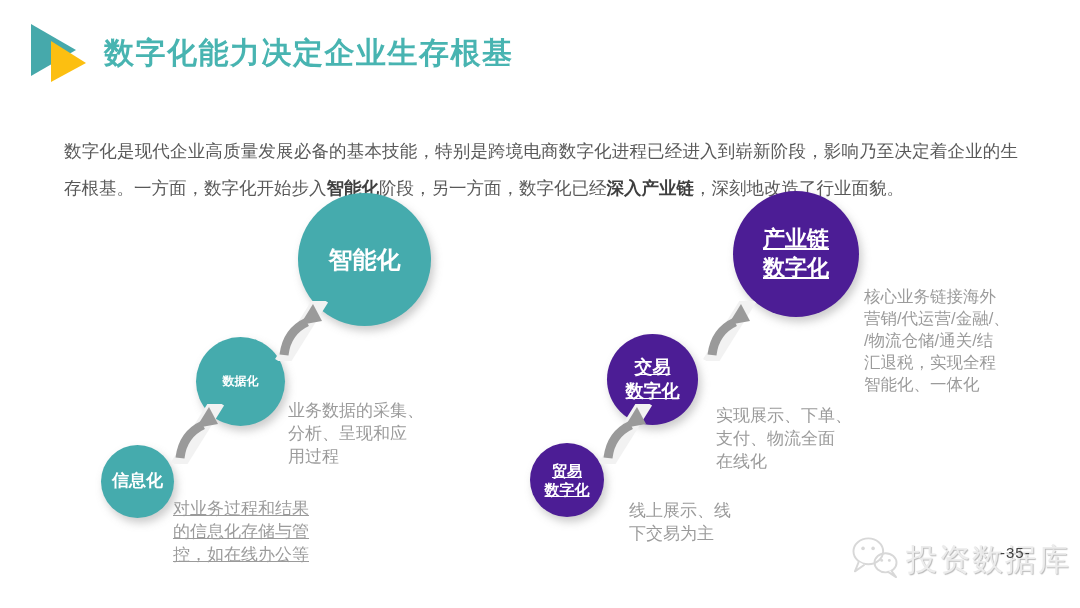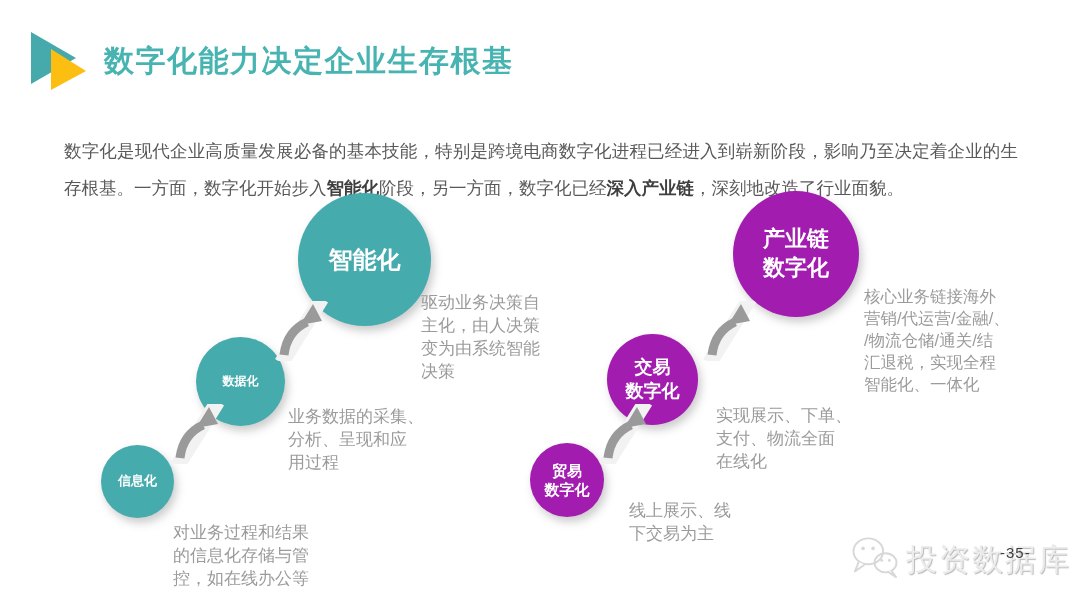--- a/index.html
+++ b/index.html
@@ -3,56 +3,56 @@
 <meta charset="utf-8">
 <style>
   html,body { margin:0; padding:0; background:#fff; }
   .slide {
     position:relative; width:1080px; height:608px; background:#ffffff;
     overflow:hidden;
     font-family:"Liberation Sans","DejaVu Sans",sans-serif;
   }
 
   
-  .title-row { position:absolute; left:30px; top:32px; display:flex; align-items:center; gap:18px; }
+  .title-row { position:absolute; left:30px; top:24px; display:flex; align-items:center; gap:18px; }
   .play-icon { width:56px; height:58px; flex:0 0 auto; }
   .title { font-size:30px; font-weight:bold; color:#48b4b1; letter-spacing:1.5px; }
 
   
   .paragraph {
     position:absolute; left:64px; top:110px; width:954px;
     font-size:17.5px; line-height:37px; color:#595959; text-align:justify;margin-top:23px;
   }
   .paragraph b { color:#3f3f3f; }
 
   
   .circle {
     position:absolute; border-radius:50%;
     display:flex; align-items:center; justify-content:center;
     text-align:center; color:#ffffff; font-weight:bold;
     white-space:pre-line; line-height:1.3;
     box-shadow:3px 5px 8px rgba(110,110,110,0.35);
   }
   .circle.teal   { background:#45abad; }
-  .circle.yellow { background:#a21caf; }
+  .circle.yellow { background:#4c1d95;text-decoration:underline; }
 
-  .c-l1 { left:101px; top:445px; width:73px;  height:73px;  font-size:13px; }
+  .c-l1 { left:101px; top:445px; width:73px;  height:73px;  font-size:17px; }
   .c-l2 { left:196px; top:337px; width:89px;  height:89px;  font-size:12px; }
   .c-l3 { left:298px; top:193px; width:133px; height:133px; font-size:24px; }
   .c-r1 { left:530px; top:443px; width:74px;  height:74px;  font-size:15px; }
   .c-r2 { left:607px; top:334px; width:91px;  height:91px;  font-size:18px; }
   .c-r3 { left:733px; top:191px; width:126px; height:126px; font-size:22px; }
 
   
   .desc {
     position:absolute; color:#9b9b9b; font-size:17px; line-height:23px;
     white-space:pre-line;
   }
-  .d-l1 { left:173px; top:521px; }
-  .d-l2 { left:288px; top:399px;margin-top:6px; }
+  .d-l1 { left:173px; top:497px;text-decoration:underline; }
+  .d-l2 { left:288px; top:399px; }
   .d-l3 { left:421px; top:291px; }
   .d-r1 { left:601px; top:499px;margin-left:28px; }
   .d-r2 { left:716px; top:404px; }
   .d-r3 { left:864px; top:285px; font-size:16.5px; line-height:22px; }
 
   
   .arrow { position:absolute; width:58px; height:60px; }
   .a-l1 { left:169px; top:404px; }
   .a-l2 { left:273px; top:301px; }
   .a-r1 { left:597px; top:404px; }
@@ -89,24 +89,20 @@
   <div class="circle teal c-l1">信息化</div>
   <div class="circle teal c-l2">数据化</div>
   <div class="circle teal c-l3">智能化</div>
 
   <div class="desc d-l1">对业务过程和结果
 的信息化存储与管
 控，如在线办公等</div>
   <div class="desc d-l2">业务数据的采集、
 分析、呈现和应
 用过程</div>
-  <div class="desc d-l3">驱动业务决策自
-主化，由人决策
-变为由系统智能
-决策</div>
 
   <div class="circle yellow c-r1">贸易
 数字化</div>
   <div class="circle yellow c-r2">交易
 数字化</div>
   <div class="circle yellow c-r3">产业链
 数字化</div>
 
   <div class="desc d-r1">线上展示、线
 下交易为主</div>

